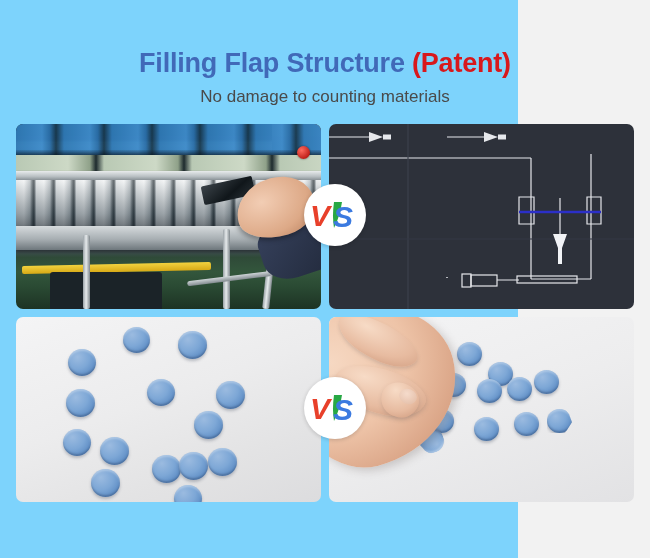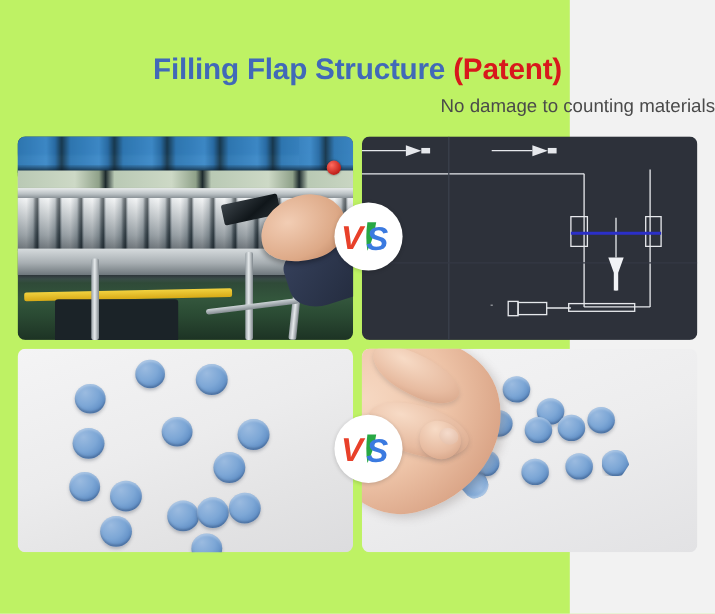--- a/index.html
+++ b/index.html
@@ -11,21 +11,21 @@
     height: 558px;
     background: #f2f2f2;
     font-family: "Liberation Sans", sans-serif;
     overflow: hidden;
   }
 
   .page {
     position: relative;
     width: 518px;
     height: 558px;
-    background: #bef264;
+    background: #7dd3fc;
   }
 
   
   .header {
     position: absolute;
     left: 0;
     top: 46px;
     width: 650px;
     text-align: center;
   }
@@ -39,21 +39,20 @@
   }
   .title .patent {
     color: #d8181c;
   }
   .subtitle {
     margin-top: 6px;
     font-size: 17px;
     font-weight: normal;
     color: #4a4a4a;
     line-height: 22px;
-    text-align: right;
   }
 
   
   .grid {
     position: absolute;
     left: 16px;
     top: 124px;
     width: 618px;
     height: 378px;
   }

